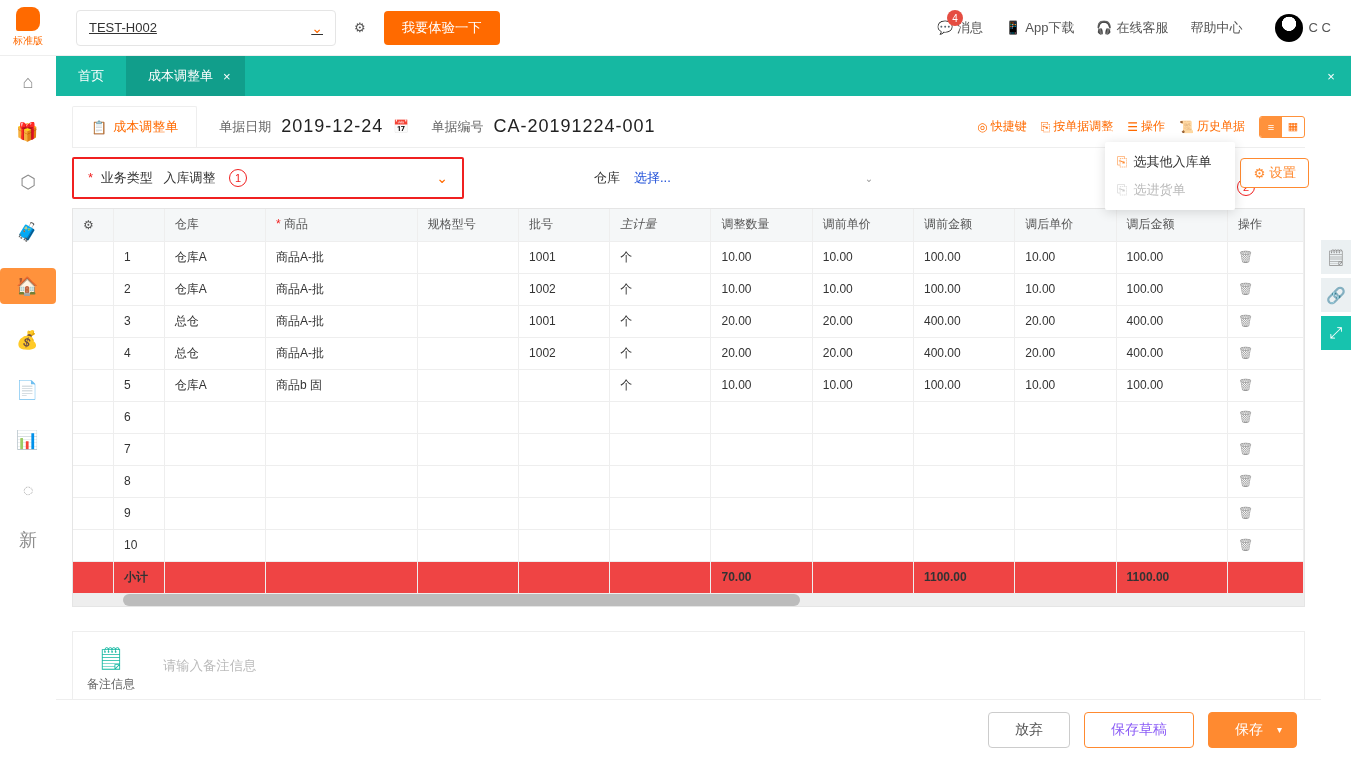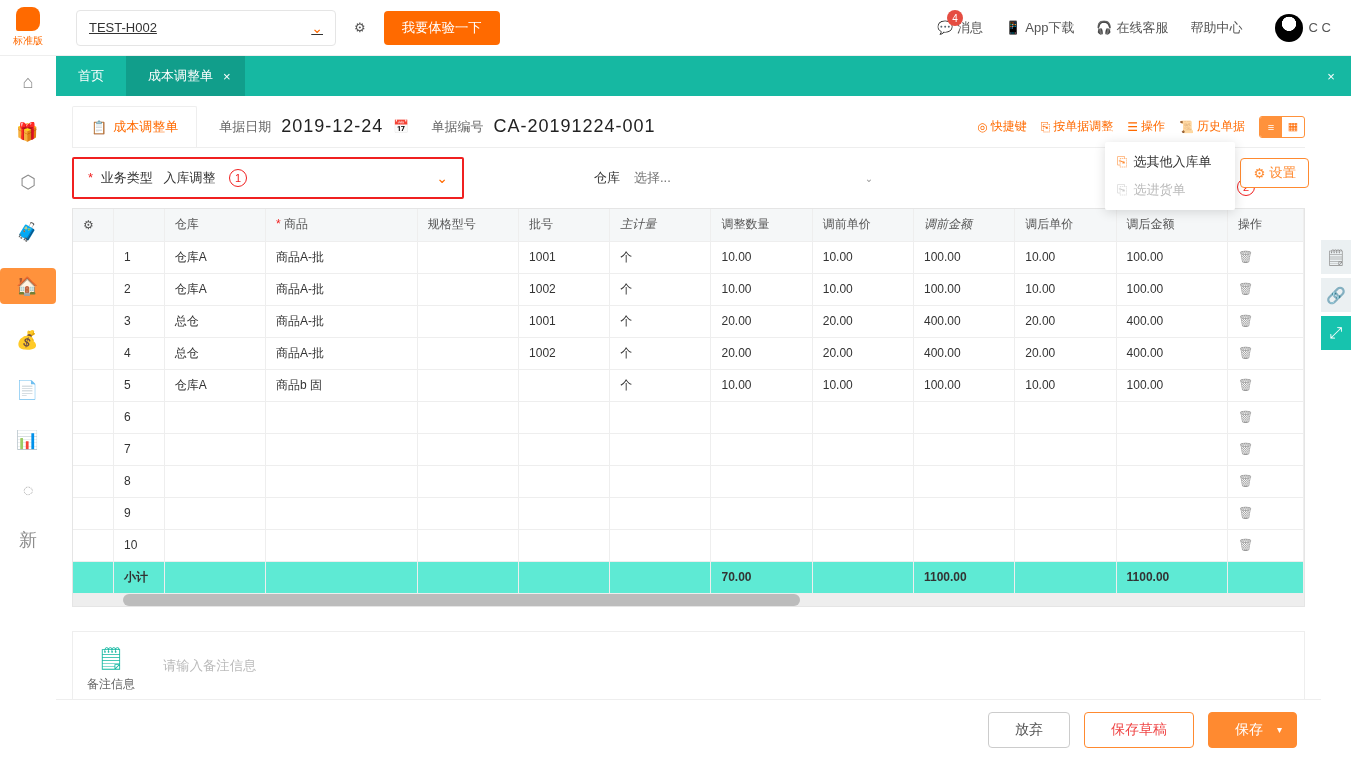--- a/index.html
+++ b/index.html
@@ -55,21 +55,21 @@
 .vt-btn { width:22px; height:20px; display:flex; align-items:center; justify-content:center; cursor:pointer; font-size:11px;}
 .vt-btn.active{ background:#ff923c; color:#fff;}
 
 
 .filter-row { display:flex; align-items:center; height:60px; gap:70px; position:relative;}
 .red-box { border:2px solid #f02020; height:42px; border-radius:2px;}
 .biz-type { width:392px; display:flex; align-items:center; padding:0 14px; justify-content:space-between; }
 .biz-type .star{color:#f02020; margin-right:4px;}
 .biz-type .chev{color:#ff6a00; font-size:14px;}
 .wh-sel { display:flex; align-items:center; gap:14px; margin-left:60px;}
-.wh-sel .ph { color:#737373;}
+.wh-sel .ph { color:#1d4ed8;}
 .wh-sel .chev{color:#999; font-size:10px; margin-left:180px;}
 .circ-num { display:inline-flex; width:18px; height:18px; border:1.5px solid #f02020; border-radius:50%; align-items:center; justify-content:center; color:#f02020; font-size:11px; margin-left:10px;}
 .dropdown { position:absolute; right:70px; top:-6px; width:130px; background:#fff; box-shadow:0 2px 12px rgba(0,0,0,.14); border-radius:2px; padding:6px 0; z-index:5;}
 .dd-item { height:28px; display:flex; align-items:center; padding:0 12px; gap:6px; cursor:pointer;}
 .dd-item .i{color:#ff8a30;}
 .dd-item.disabled{color:#bbb;}
 .dd-item.disabled .i{color:#ccc;}
 .circ-2 { position:absolute; right:50px; top:30px;}
 .settings-btn { position:absolute; right:-4px; top:10px; border:1px solid #ff8a30; color:#ff8a30; height:30px; padding:0 12px; border-radius:4px; background:#fff; cursor:pointer; display:flex; align-items:center; gap:4px;}
 
@@ -80,43 +80,43 @@
 .tbl thead th { background:#f5f7f8; color:#555; font-weight:normal;}
 .col-gear{width:40px; text-align:center;}
 .col-idx{width:50px; text-align:center;}
 .col-wh{width:100px;}
 .col-prod{width:150px;}
 .col-spec{width:100px;}
 .col-batch{width:90px;}
 .col-unit{width:100px;font-style:italic;}
 .col-qty{width:100px;}
 .col-up{width:100px;}
-.col-amt{width:100px;font-style:italic;}
+.col-amt{width:100px;}
 .col-aup{width:100px;}
 .col-aamt{width:110px;}
 .col-op{width:75px; text-align:center;}
 .req::before{content:"* "; color:#f02020;}
 .td-center{text-align:center;}
 .trash{color:#999; cursor:pointer;}
-.subtotal td{background:#5eead4; font-weight:bold;}
+.subtotal td{background:#ef4444; font-weight:bold;}
 .hscroll{height:12px; background:#eee; position:relative;}
 .hscroll .thumb{position:absolute; left:50px; width:55%; height:100%; background:#bcbcbc; border-radius:6px;}
 
 
 .remark-row{ display:flex; margin-top:24px; gap:18px; align-items:flex-start; border:1px solid #eee; padding:14px;}
 .remark-ico{ text-align:center; color:#16b8a2; font-size:22px;}
 .remark-ico .t{font-size:12px; color:#666; display:block; margin-top:4px;}
 .remark-input{ flex:1; border:none; outline:none; height:40px; padding:10px; color:#15803d;}
 .remark-input::placeholder{color:#bbb;}
 
 
 .footer{ position:absolute; left:56px; right:30px; bottom:0; height:60px; border-top:1px solid #eee; background:#fff; display:flex; align-items:center; justify-content:flex-end; gap:14px; padding:0 24px;}
 .btn{height:36px; padding:0 26px; border-radius:4px; cursor:pointer; font-size:14px; display:inline-flex; align-items:center;}
 .btn-default{background:#fff; border:1px solid #ccc; color:#555;}
-.btn-out-pri{background:#fff; border:1px solid #ff8a30; color:#ef4444;}
+.btn-out-pri{background:#fff; border:1px solid #ff8a30; color:#8b5cf6;}
 .btn-pri{background:#ff8a30; border:1px solid #ff8a30; color:#fff; padding-right:14px;}
 .btn-pri .chev{margin-left:14px; font-size:10px;}
 </style>
 </head>
 <body>
 
 <div class="topbar">
   <div class="logo-box">
     <span class="logo-icon"></span>
     <span class="logo-txt">标准版</span>

